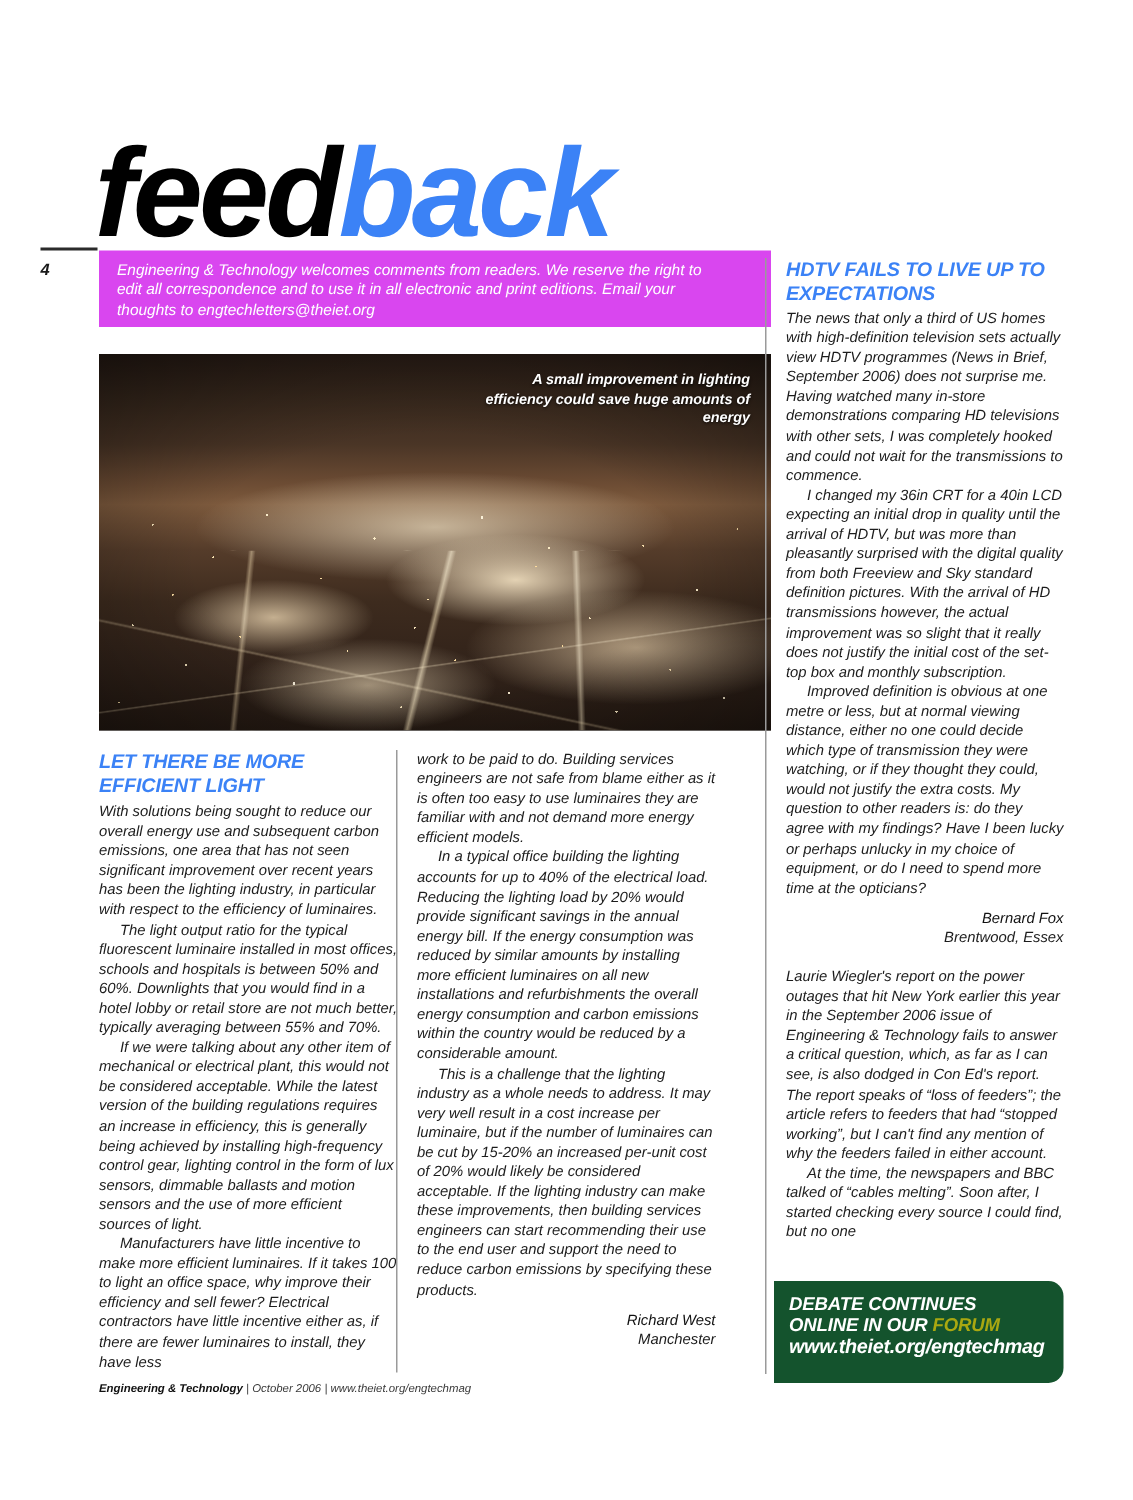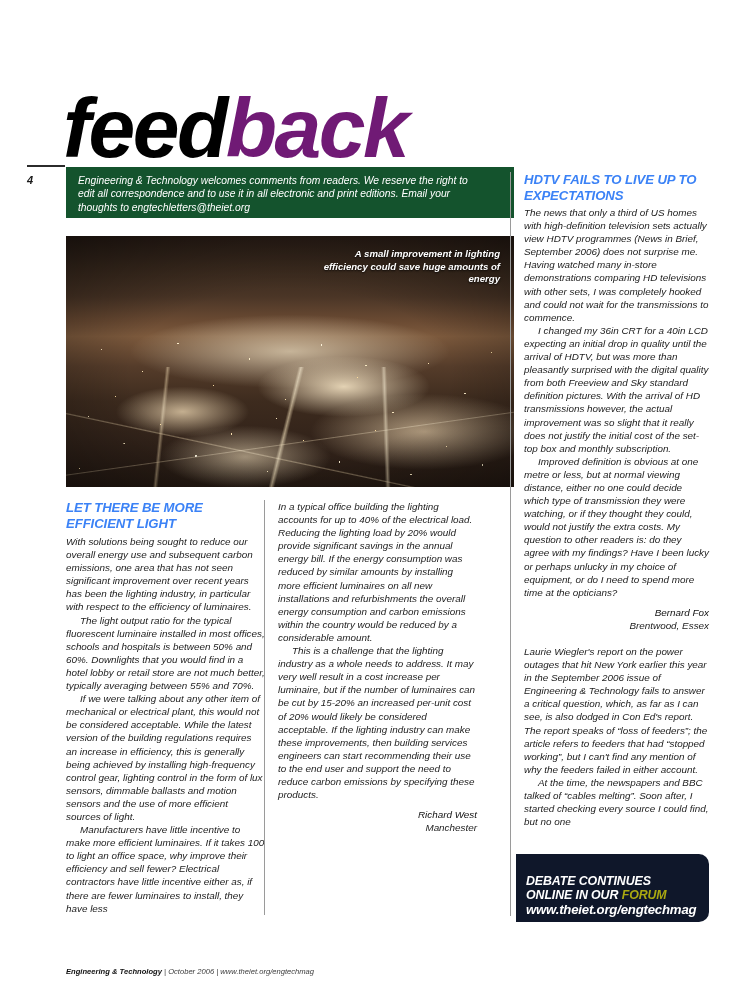--- a/index.html
+++ b/index.html
@@ -46,30 +46,30 @@
     left: 63px;
     top: 86px;
     font-size: 84px;
     line-height: 84px;
     font-style: italic;
     font-weight: 700;
     letter-spacing: -2.5px;
     white-space: nowrap;
   }
   .masthead .part-a { color: #000000; }
-  .masthead .part-b { color: #701a75; }
+  .masthead .part-b { color: #3b82f6; }
 
   
   .standfirst {
     position: absolute;
     left: 66px;
     top: 167px;
     width: 448px;
     height: 51px;
-    background: #14532d;
+    background: #d946ef;
     padding: 7px 28px 6px 12px;
   }
   .standfirst p {
     font-size: 10.3px;
     line-height: 13.4px;
     font-style: italic;
     color: #ffffff;
   }
 
   
@@ -233,23 +233,23 @@
 
   .spacer-block { height: 13px; }
 
   
   .promo {
     position: absolute;
     left: 516px;
     top: 854px;
     width: 193px;
     height: 68px;
-    background: #0f172a;
+    background: #14532d;
     border-radius: 0 10px 10px 0;
-    padding: 20px 9px 5px 10px;
+    padding: 8px 9px 5px 10px;
   }
   .promo .line {
     font-size: 12.4px;
     line-height: 14.2px;
     font-style: italic;
     font-weight: 700;
     color: #ffffff;
     letter-spacing: -.1px;
     white-space: nowrap;
   }
@@ -261,21 +261,21 @@
     font-weight: 700;
     color: #ffffff;
     letter-spacing: -.2px;
     white-space: nowrap;
   }
 
   
   .footer {
     position: absolute;
     left: 66px;
-    top: 967px;
+    top: 921px;
     font-size: 7.6px;
     line-height: 10px;
     font-style: italic;
     color: #3a3a3a;
     white-space: nowrap;
   }
   .footer .brand { font-weight: 700; color: #111111; }
 </style>
 </head>
 <body>
@@ -306,20 +306,21 @@
 
   <div class="col col-1">
     <h2 class="letter-title">LET THERE BE MORE EFFICIENT LIGHT</h2>
     <p class="body">With solutions being sought to reduce our overall energy use and subsequent carbon emissions, one area that has not seen significant improvement over recent years has been the lighting industry, in particular with respect to the efficiency of luminaires.</p>
     <p class="body">The light output ratio for the typical fluorescent luminaire installed in most offices, schools and hospitals is between 50% and 60%. Downlights that you would find in a hotel lobby or retail store are not much better, typically averaging between 55% and 70%.</p>
     <p class="body">If we were talking about any other item of mechanical or electrical plant, this would not be considered acceptable. While the latest version of the building regulations requires an increase in efficiency, this is generally being achieved by installing high-frequency control gear, lighting control in the form of lux sensors, dimmable ballasts and motion sensors and the use of more efficient sources of light.</p>
     <p class="body">Manufacturers have little incentive to make more efficient luminaires. If it takes 100 to light an office space, why improve their efficiency and sell fewer? Electrical contractors have little incentive either as, if there are fewer luminaires to install, they have less</p>
   </div>
 
   <div class="col col-2">
+    <p class="body">work to be paid to do. Building services engineers are not safe from blame either as it is often too easy to use luminaires they are familiar with and not demand more energy efficient models.</p>
     <p class="body">In a typical office building the lighting accounts for up to 40% of the electrical load. Reducing the lighting load by 20% would provide significant savings in the annual energy bill. If the energy consumption was reduced by similar amounts by installing more efficient luminaires on all new installations and refurbishments the overall energy consumption and carbon emissions within the country would be reduced by a considerable amount.</p>
     <p class="body">This is a challenge that the lighting industry as a whole needs to address. It may very well result in a cost increase per luminaire, but if the number of luminaires can be cut by 15-20% an increased per-unit cost of 20% would likely be considered acceptable. If the lighting industry can make these improvements, then building services engineers can start recommending their use to the end user and support the need to reduce carbon emissions by specifying these products.</p>
     <p class="sig">Richard West</p>
     <p class="sig-loc">Manchester</p>
   </div>
 
   <div class="col col-3">
     <h2 class="letter-title">HDTV FAILS TO LIVE UP TO EXPECTATIONS</h2>
     <p class="body">The news that only a third of US homes with high-definition television sets actually view HDTV programmes (News in Brief, September 2006) does not surprise me. Having watched many in-store demonstrations comparing HD televisions with other sets, I was completely hooked and could not wait for the transmissions to commence.</p>
     <p class="body">I changed my 36in CRT for a 40in LCD expecting an initial drop in quality until the arrival of HDTV, but was more than pleasantly surprised with the digital quality from both Freeview and Sky standard definition pictures. With the arrival of HD transmissions however, the actual improvement was so slight that it really does not justify the initial cost of the set-top box and monthly subscription.</p>

